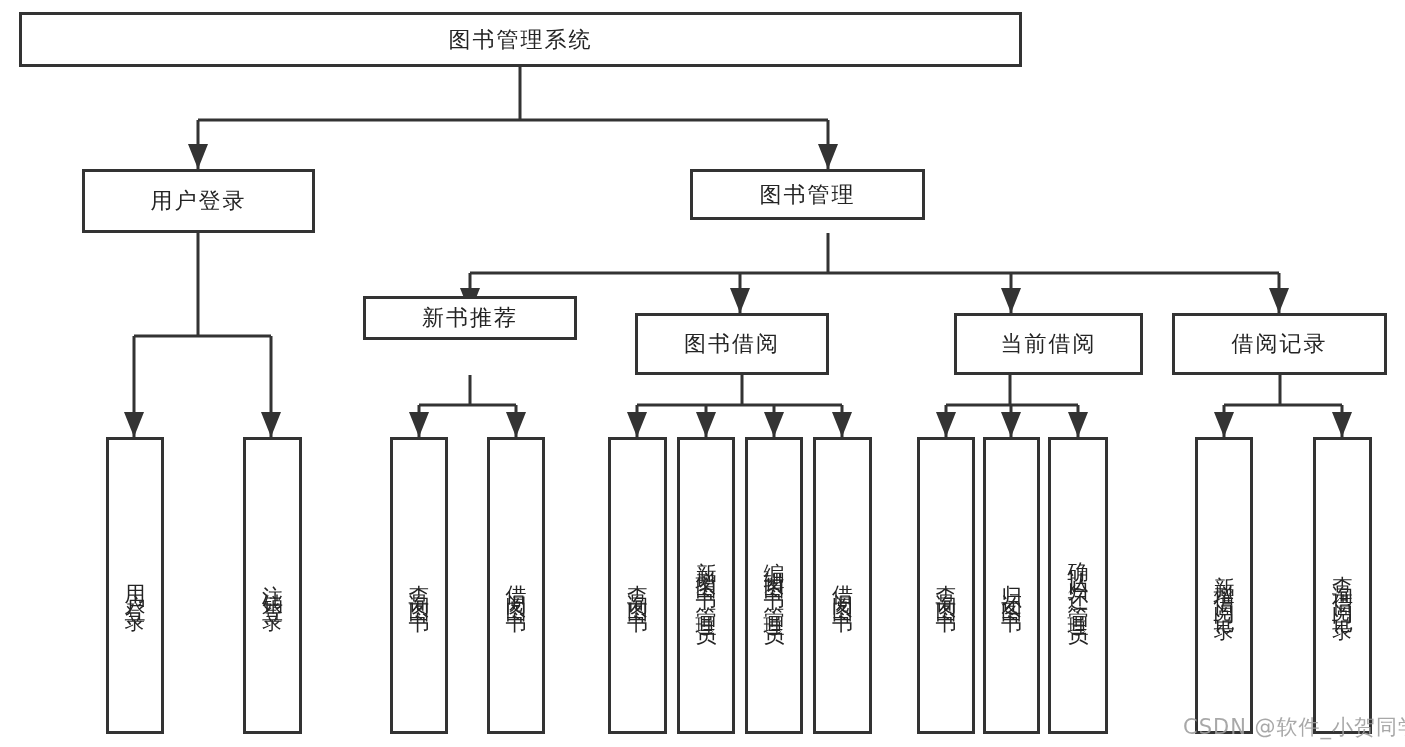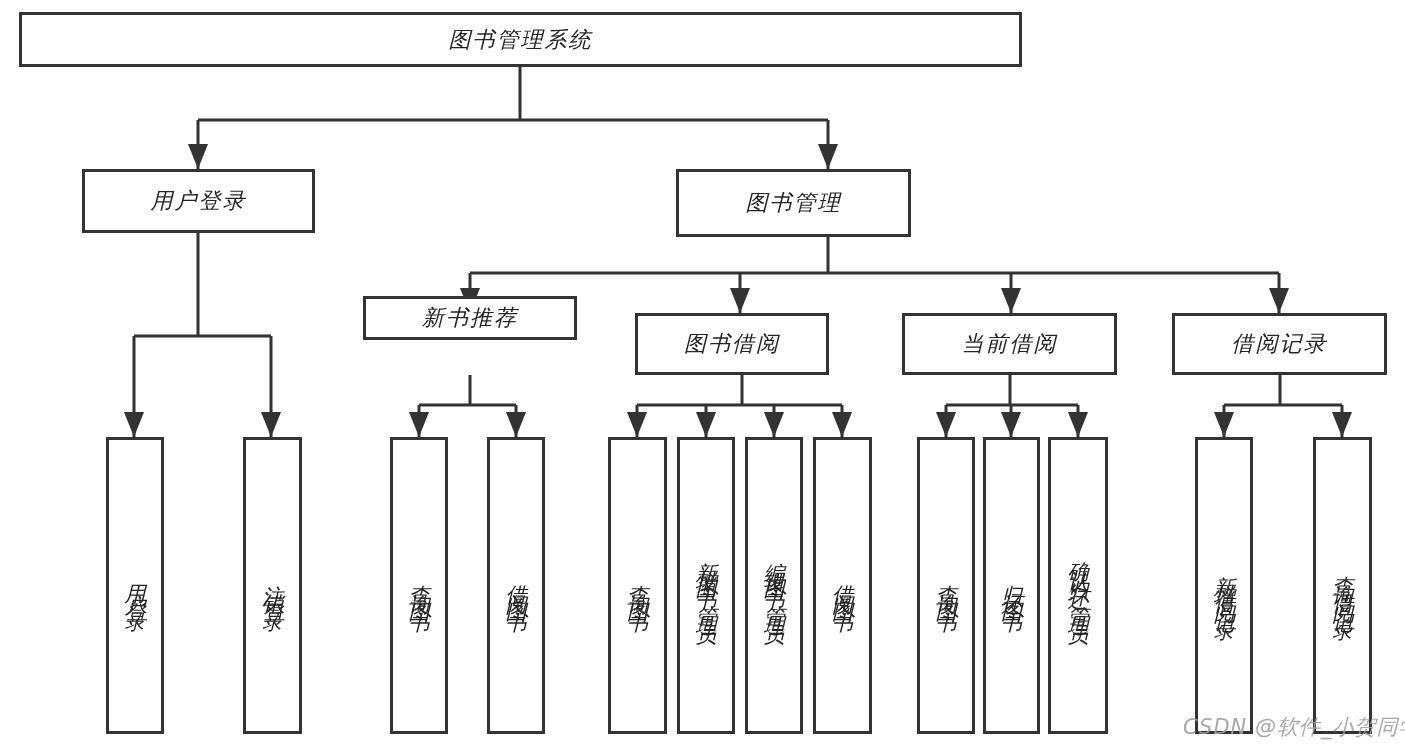--- a/index.html
+++ b/index.html
@@ -8,21 +8,20 @@
     padding: 0;
     background: #ffffff;
     font-family: "DejaVu Sans", "Liberation Sans", sans-serif;
   }
   #stage {
     position: relative;
     width: 1405px;
     height: 747px;
     background: #ffffff;
     overflow: hidden;
-    font-style: italic;
   }
   #connectors {
     position: absolute;
     left: 0; top: 0;
     width: 1405px; height: 747px;
     pointer-events: none;
   }
   .box {
     position: absolute;
     box-sizing: border-box;
@@ -49,24 +48,24 @@
     left: 1183px;
     top: 713px;
     font-size: 21px;
     color: rgba(158, 158, 158, 0.9);
     white-space: nowrap;
     letter-spacing: 1px;
   }
   
   #n-root   { left: 19px;   top: 12px;  width: 1003px; height: 55px; }
   #n-login  { left: 82px;   top: 169px; width: 233px;  height: 64px; }
-  #n-mgmt   { left: 676px;  top: 169px; width: 235px;  height: 68px; }
+  #n-mgmt   { left: 690px;  top: 169px; width: 235px;  height: 51px; }
   #n-sec0   { left: 363px;  top: 296px; width: 214px;  height: 44px; }
   #n-sec1   { left: 635px;  top: 313px; width: 194px;  height: 62px; }
-  #n-sec2   { left: 902px;  top: 313px; width: 215px;  height: 62px; }
+  #n-sec2   { left: 954px;  top: 313px; width: 189px;  height: 62px; }
   #n-sec3   { left: 1172px; top: 313px; width: 215px;  height: 62px; }
   .leaf     { top: 437px; height: 297px; }
   #lf-login-0 { left: 106px;  width: 58px; }
   #lf-login-1 { left: 243px;  width: 59px; }
   #lf-s0-0    { left: 390px;  width: 58px; }
   #lf-s0-1    { left: 487px;  width: 58px; }
   #lf-s1-0    { left: 608px;  width: 59px; }
   #lf-s1-1    { left: 677px;  width: 58px; }
   #lf-s1-2    { left: 745px;  width: 58px; }
   #lf-s1-3    { left: 813px;  width: 59px; }

